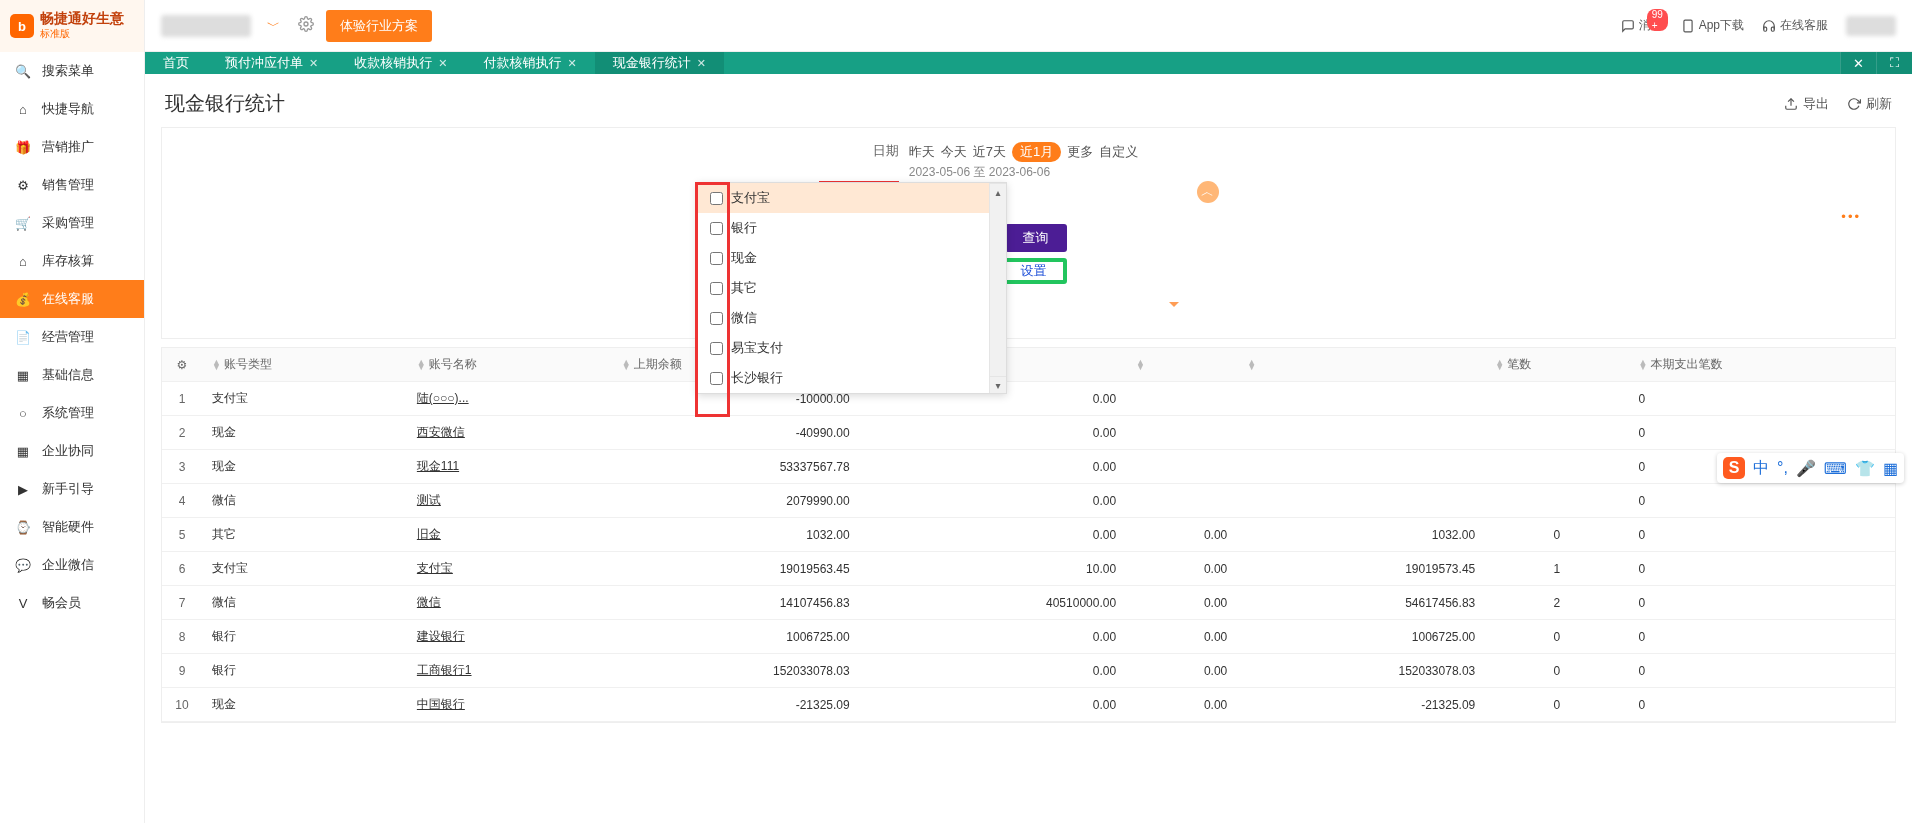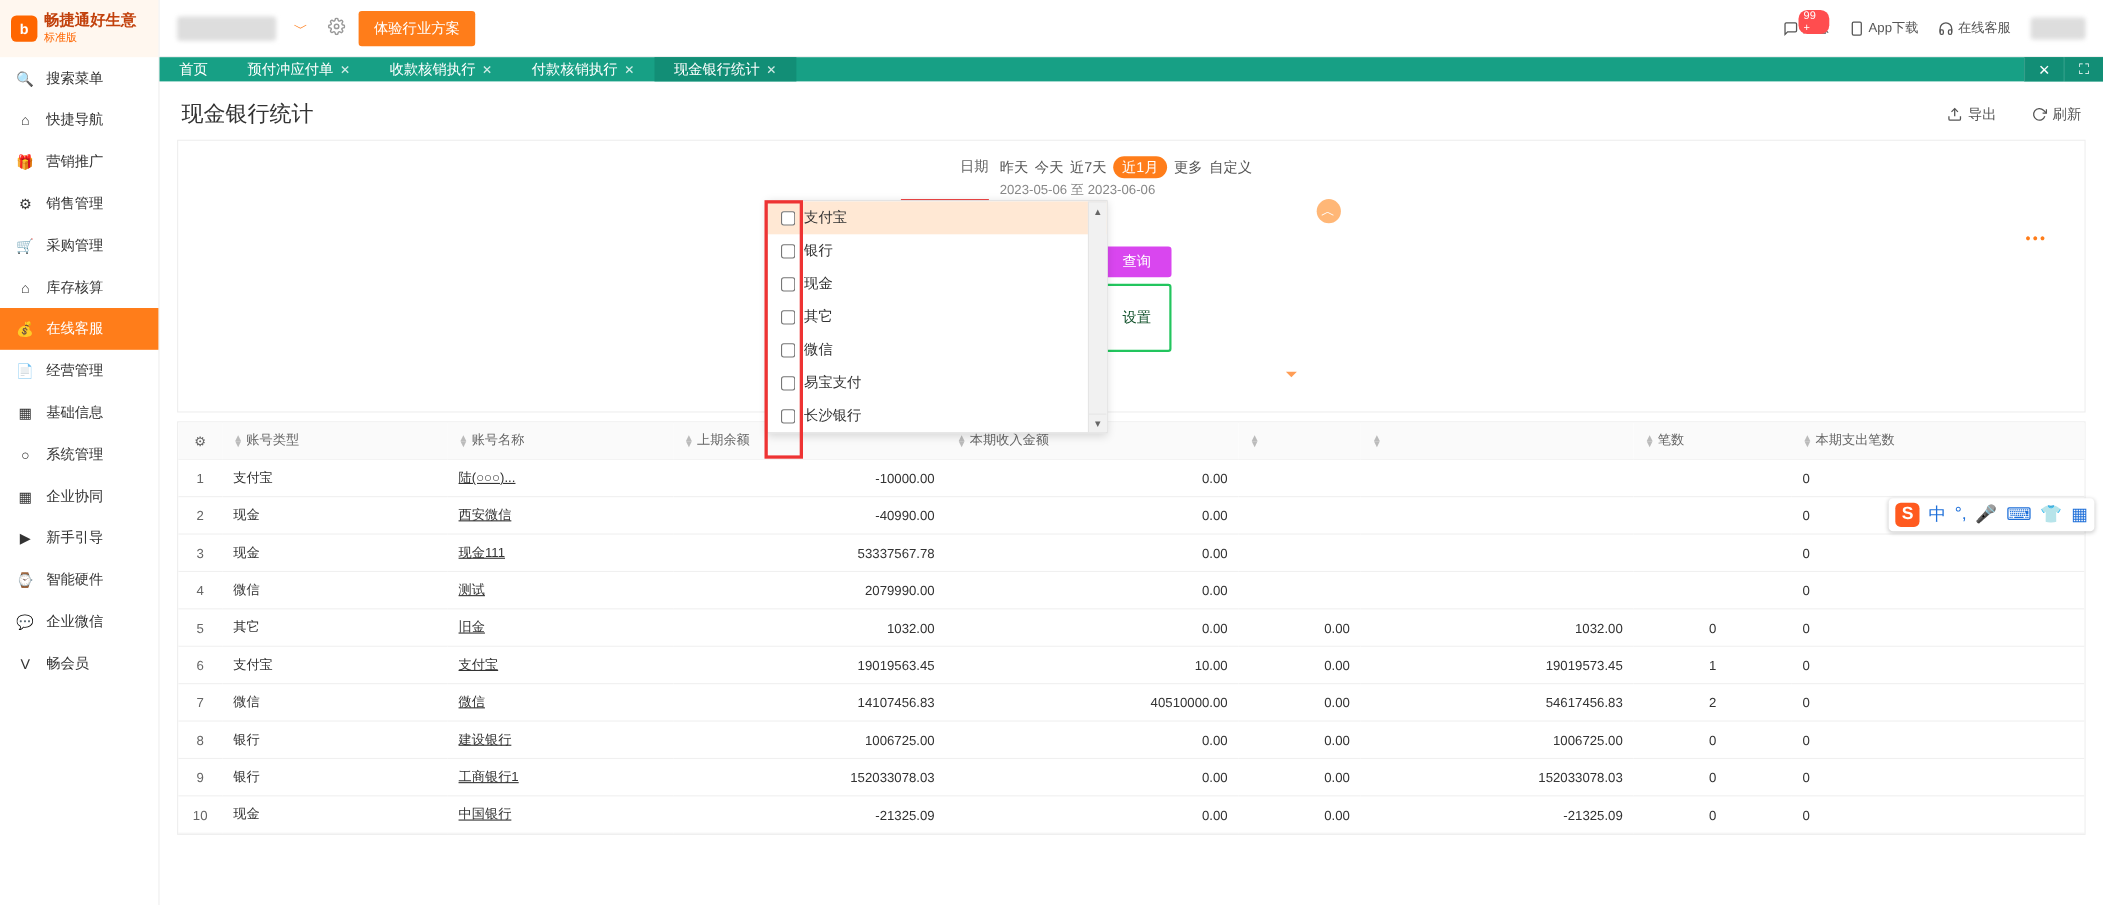--- a/index.html
+++ b/index.html
@@ -19,54 +19,54 @@
 
 .main { flex: 1; display: flex; flex-direction: column; }
 .topbar { height: 52px; display: flex; align-items: center; padding: 0 16px; border-bottom: 1px solid #eee; }
 .org-drop { display: flex; align-items: center; color: #999; margin-right: 10px; }
 .org-blur { width: 90px; height: 22px; background: #ddd; filter: blur(2px); border-radius: 3px; margin-right: 8px; }
 .chev-down { margin: 0 8px; color: #ff7d1a; }
 .gear-btn { color: #999; margin-right: 12px; cursor: pointer; }
 .primary-btn { background: #ff7d1a; color: #fff; border: none; padding: 7px 14px; border-radius: 3px; font-size: 13px; cursor: pointer; }
 .top-right { margin-left: auto; display: flex; align-items: center; gap: 18px; color: #555; }
 .tr-item { display: flex; align-items: center; gap: 4px; cursor: pointer; position: relative; font-size: 12px; }
-.badge { position: absolute; top: -8px; left: 14px; background: #ff4d4f; color: #fff; border-radius: 8px; font-size: 10px; padding: 0 5px; }
+.badge { position: absolute; top: -8px; left: 26px; background: #ff4d4f; color: #fff; border-radius: 8px; font-size: 10px; padding: 0 5px; }
 .user-blur { width: 50px; height: 20px; background: #ddd; filter: blur(2px); border-radius: 3px; }
 
 
 .tabs { height: 22px; background: #17a085; display: flex; align-items: stretch; color: #fff; }
 .tab { padding: 0 18px; display: flex; align-items: center; font-size: 13px; cursor: pointer; position: relative; }
 .tab.active { background: #128e76; }
 .tab .close-x { margin-left: 6px; font-size: 11px; opacity: .8; }
 .tabs-right { margin-left: auto; display: flex; align-items: center; }
 .tabs-right .tbtn { width: 36px; display: flex; align-items: center; justify-content: center; cursor: pointer; background: #128e76; height: 100%; border-left: 1px solid rgba(255,255,255,.15); }
 
 
 .page-header { display: flex; align-items: center; padding: 16px 20px 10px; }
 .page-title { font-size: 20px; color: #333; }
-.header-actions { margin-left: auto; display: flex; gap: 32px; color: #555; align-items: center; }
+.header-actions { margin-left: auto; display: flex; gap: 18px; color: #555; align-items: center; }
 .ha-item { display: flex; align-items: center; gap: 5px; cursor: pointer; font-size: 13px; }
 
 
 .filter-panel { margin: 0 16px 8px; border: 1px solid #eee; padding: 14px 18px 18px; position: relative; }
 .filter-row { display: flex; align-items: center; margin-bottom: 10px; flex-direction: column; }
 .filter-label { width: 60px; text-align: right; color: #666; margin-right: 10px; font-size: 13px; }
 .date-opts { display: flex; align-items: center; gap: 6px; font-size: 13px; color: #555; }
 .date-opt { cursor: pointer; }
 .date-opt.pill { background: #ff7d1a; color: #fff; border-radius: 10px; padding: 1px 8px; }
 .date-range { font-size: 12px; color: #888; margin-top: 2px; }
 .filter-field { width: 310px; border-bottom: 1px solid transparent; padding: 2px 0; display: flex; align-items: center; color: #333; min-height: 26px; }
 .filter-field.caret::after { content: ""; margin-left: auto; border: 5px solid transparent; border-top-color: #ff9d55; }
 .filter-block { display: flex; align-items: flex-start; margin-right: 80px; }
 .highlight-box { border: 3px solid #e33; padding: 2px 6px; }
 .acct-type-wrap { display: flex; align-items: center; }
 .collapse-btn { width: 22px; height: 22px; border-radius: 50%; background: #ffb777; color: #fff; display: flex; align-items: center; justify-content: center; margin-left: 8px; cursor: pointer; }
 .more-dots { color: #ff7d1a; margin-left: auto; margin-right: 16px; letter-spacing: 2px; cursor: pointer; }
-.query-btn { background: #d946ef; color: #fff; border: none; padding: 5px 18px; border-radius: 3px; cursor: pointer; font-size: 13px; }
-.settings-btn { border: 2px solid #22c55e; background: #fff; color: #14532d; padding: 20px 16px; border-radius: 3px; cursor: pointer; font-size: 13px; margin-top: 6px; }
+.query-btn { background: #4c1d95; color: #fff; border: none; padding: 5px 18px; border-radius: 3px; cursor: pointer; font-size: 13px; }
+.settings-btn { border: 4px solid #22c55e; background: #fff; color: #1d4ed8; padding: 0 16px; border-radius: 3px; cursor: pointer; font-size: 13px; margin-top: 6px; }
 .right-btns { display: flex; flex-direction: column; align-items: flex-end; margin-left: 10px; }
 
 
 .dropdown { position: absolute; top: 182px; left: 697px; width: 310px; background: #fff; border: 1px solid #ddd; box-shadow: 0 2px 8px rgba(0,0,0,.15); z-index: 50; }
 .dd-body { max-height: 235px; overflow: hidden; position: relative; }
 .dd-item { display: flex; align-items: center; padding: 6px 12px; font-size: 13px; cursor: pointer; }
 .dd-item:first-child { background: #ffe8d4; }
 .dd-item input { margin-right: 8px; }
 .dd-scroll { position: absolute; right: 0; top: 0; bottom: 0; width: 17px; background: #f1f1f1; display: flex; flex-direction: column; justify-content: space-between; border-left: 1px solid #e5e5e5; }
 .dd-scroll-btn { height: 17px; background: #f1f1f1; color: #666; text-align: center; font-size: 10px; line-height: 17px; border-top: 1px solid #e5e5e5; }

